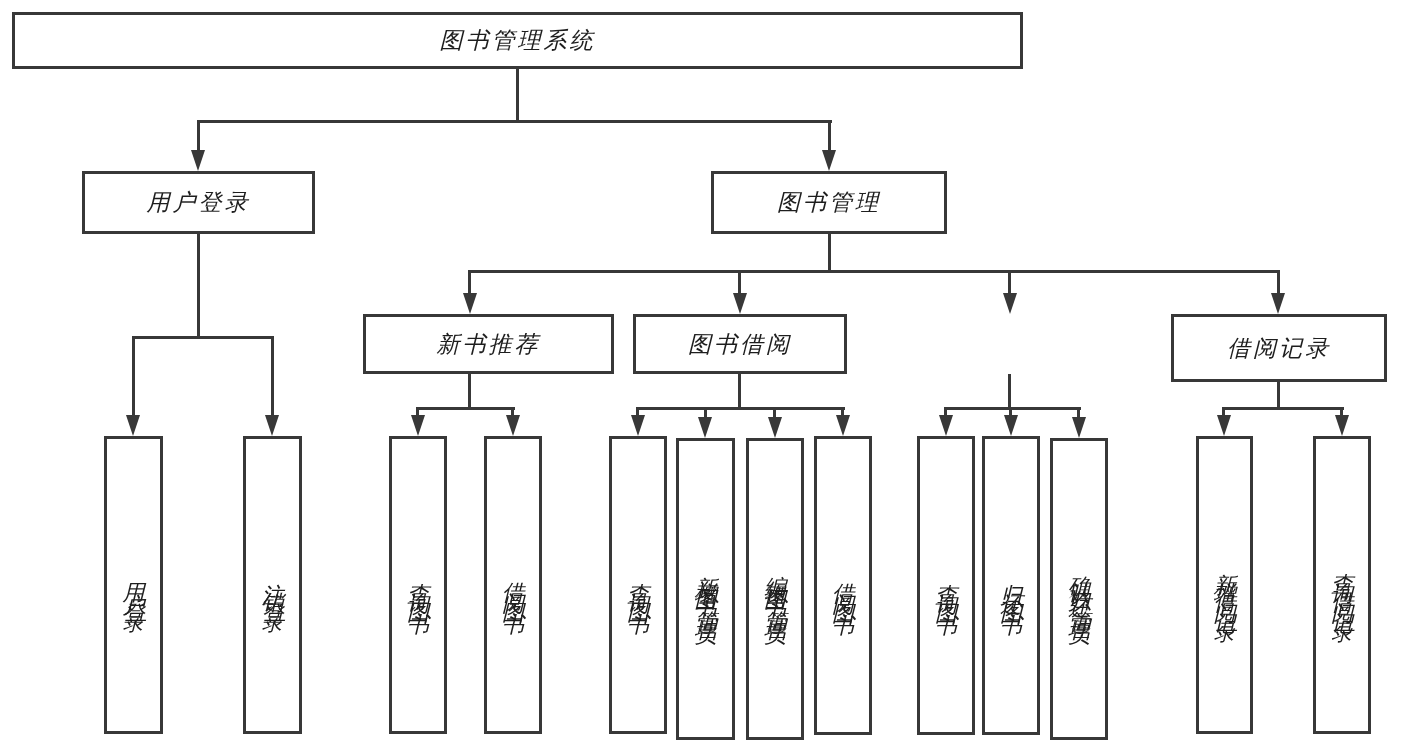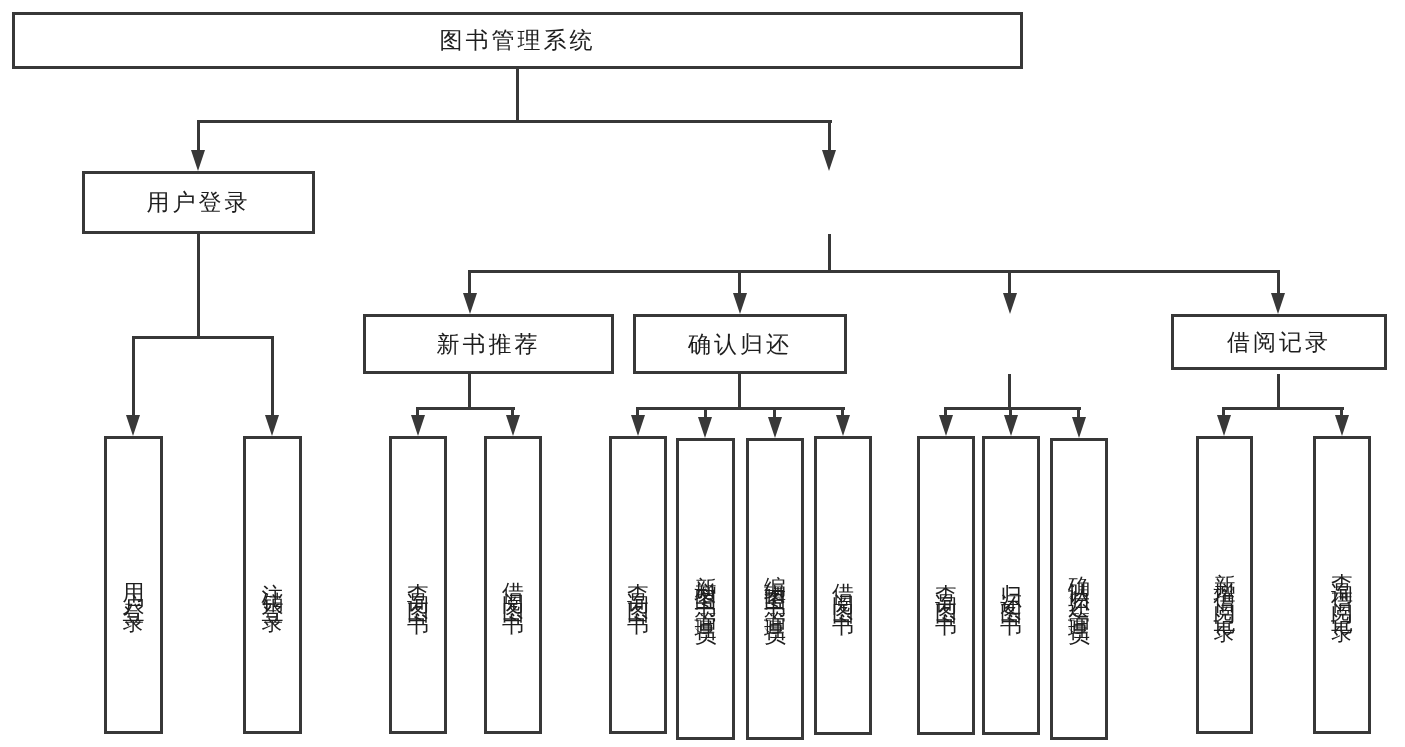--- a/index.html
+++ b/index.html
@@ -7,20 +7,21 @@
   body {
     font-family: "Liberation Sans", "DejaVu Sans", sans-serif;
     color: var(--text, #1e1e1e);
   }
   .canvas {
     position: relative;
     width: 1405px;
     height: 747px;
     background: var(--background, #ffffff);
     overflow: hidden;
+    font-style: italic;
   }
   .node {
     position: absolute;
     border: 3px solid var(--line, #383838);
     background: #ffffff;
     display: flex;
     align-items: center;
     justify-content: center;
     font-size: 23px;
     letter-spacing: 3px;
@@ -67,24 +68,25 @@
   }
 </style>
 </head>
 <body>
 
 <div class="canvas">
 
   <div class="node" style="left:12px; top:12px; width:1011px; height:57px;">图书管理系统</div>
 
   <div class="node" style="left:82px; top:171px; width:233px; height:63px;">用户登录</div>
+  <div class="node" style="left:711px; top:171px; width:236px; height:63px;">图书管理</div>
 
   <div class="node" style="left:363px; top:314px; width:251px; height:60px;">新书推荐</div>
-  <div class="node" style="left:633px; top:314px; width:214px; height:60px;">确认归还</div>
-  <div class="node" style="left:1171px; top:314px; width:216px; height:56px;">借阅记录</div>
+  <div class="node" style="left:633px; top:314px; width:214px; height:60px;">图书借阅</div>
+  <div class="node" style="left:1171px; top:314px; width:216px; height:68px;">借阅记录</div>
 
   <div class="node leaf" style="left:104px; top:436px; width:59px; height:298px;">用户登录</div>
   <div class="node leaf" style="left:243px; top:436px; width:59px; height:298px;">注销登录</div>
 
   <div class="node leaf" style="left:389px; top:436px; width:58px; height:298px;">查询图书</div>
   <div class="node leaf" style="left:484px; top:436px; width:58px; height:298px;">借阅图书</div>
 
   <div class="node leaf" style="left:609px; top:436px; width:58px; height:298px;">查询图书</div>
   <div class="node leaf dense" style="left:676px; top:438px; width:59px; height:302px;">新增图书（管理员）</div>
   <div class="node leaf dense" style="left:746px; top:438px; width:58px; height:302px;">编辑图书（管理员）</div>

